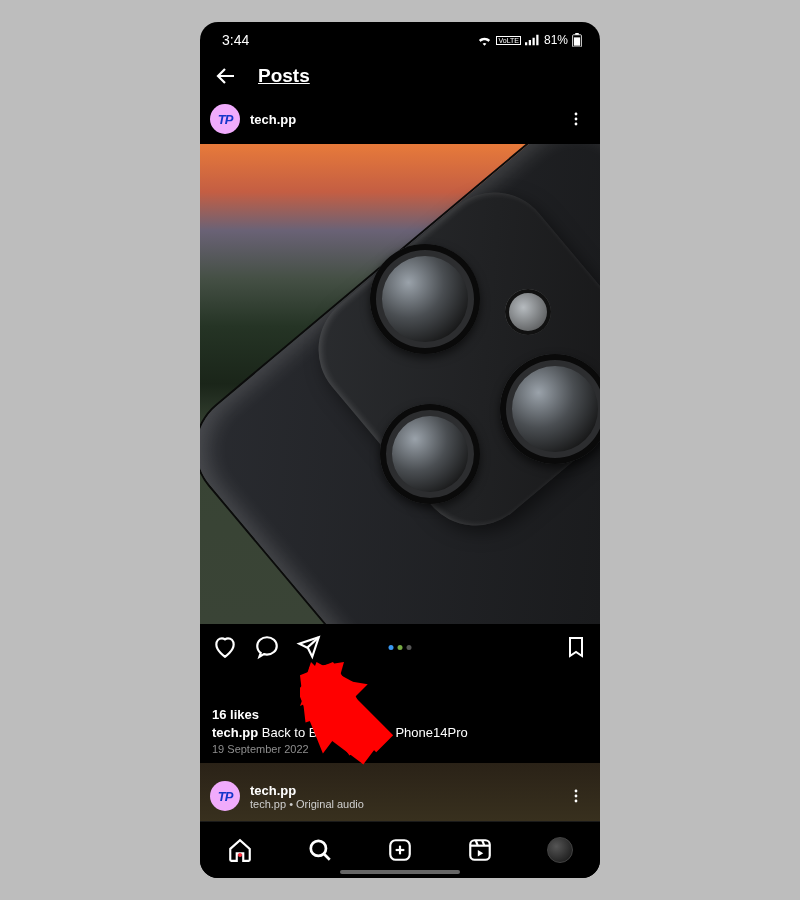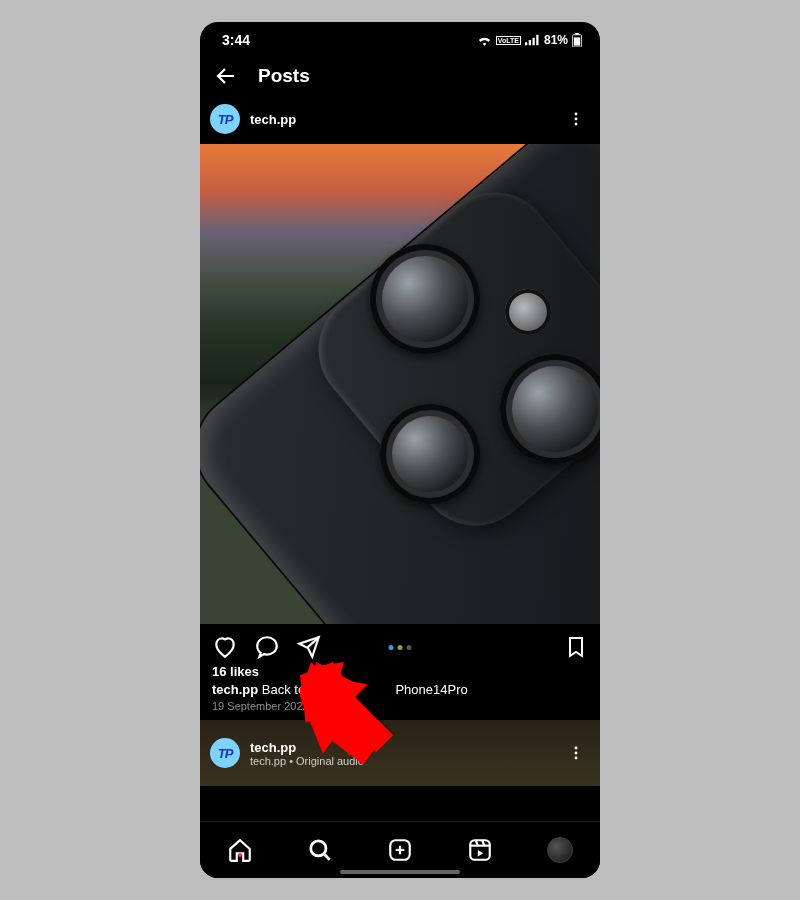--- a/index.html
+++ b/index.html
@@ -22,42 +22,43 @@
     border-radius: 18px;
     overflow: hidden;
     color: #fff;
   }
   .status-bar {
     display: flex;
     justify-content: space-between;
     align-items: center;
     padding: 10px 18px 6px 22px;
     font-size: 14px;
-    font-weight: 700;
+    font-weight: 400;
   }
   .status-right { display: flex; align-items: center; gap: 4px; font-size: 12px; text-align: right; }
   .status-right svg { display: block; }
 
   .app-header {
     display: flex;
     align-items: center;
     gap: 20px;
     padding: 10px 14px 10px 14px;
+    text-decoration: underline;
   }
   .app-header .title { font-size: 19px; font-weight: 700; }
 
   .post-header {
     display: flex;
     align-items: center;
     padding: 6px 10px 10px 10px;
     gap: 10px;
   }
   .avatar {
     width: 30px; height: 30px; border-radius: 50%;
-    background: #7dd3fc;
+    background: #f0abfc;
     display: flex; align-items: center; justify-content: center;
     font-weight: 900; font-style: italic; color: #1436c9; font-size: 13px;
     letter-spacing: -1px;
   }
   .username { font-size: 13px; font-weight: 600; }
   .more-dots { margin-left: auto; padding: 6px; }
   .more-dots svg { display:block; }
 
   .post-image {
     width: 100%;
@@ -102,21 +103,21 @@
     gap: 16px;
     position: relative;
   }
   .action-row .spacer { flex: 1; }
   .carousel-dots { position:absolute; left:50%; transform:translateX(-50%); display:flex; gap:4px; }
   .carousel-dots .d { width:5px;height:5px;border-radius:50%;background:#555; }
   .carousel-dots .d.active { background:#3897f0; }
   .icon-btn svg { display:block; }
 
   .meta { padding: 0 12px 8px 12px; font-size: 13px; }
-  .likes { font-weight: 700; margin-bottom: 3px; }
+  .likes { font-weight: 700; margin-bottom: 3px; margin-top: 43px; }
   .caption-line { margin-bottom: 3px; }
   .caption-user { font-weight: 700; }
   .post-date { color: #8e8e8e; font-size: 11px; }
 
   .next-post {
     display:flex; align-items:center; gap:10px;
     padding: 10px 10px;
     background: linear-gradient(#2a2217,#3a321f);
     position: relative;
     height: 46px;

